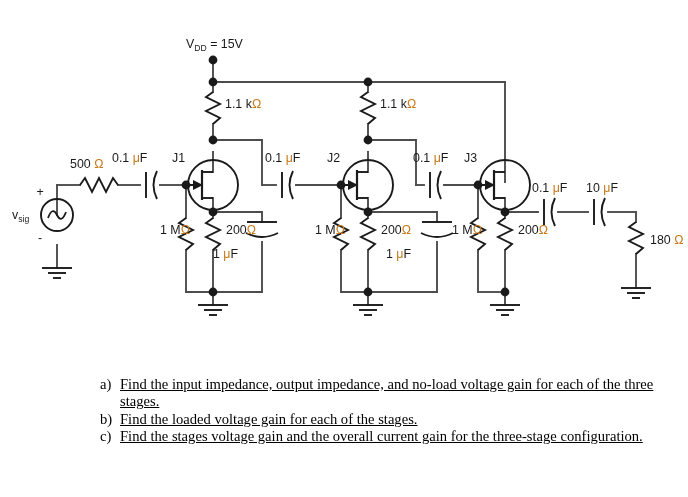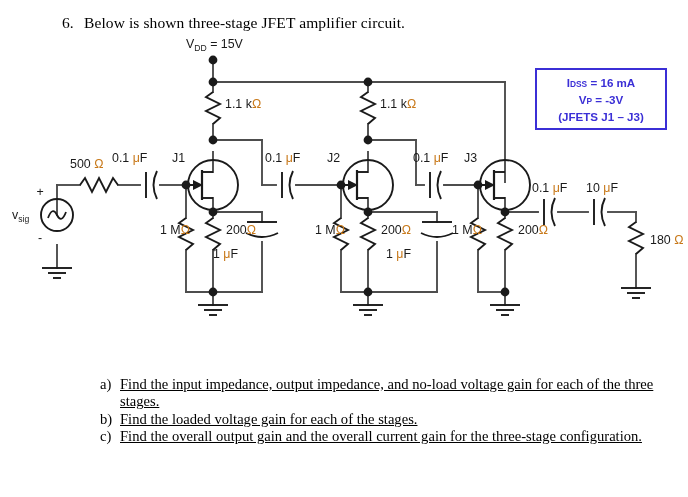--- a/index.html
+++ b/index.html
@@ -35,23 +35,20 @@
              justify-content:center;
              font-family:"Liberation Sans", sans-serif;font-size:11.6px;
              color:#3b2fd6;font-weight:bold;line-height:15px;}
   .legendbox .sub{font-size:8.4px;}
 </style>
 </head>
 <body>
 
 <div id="stage">
 
-  <div class="q-head">
-    <span class="num">6.</span><span>Below is shown  three-stage JFET amplifier circuit.</span>
-  </div>
 
   <svg class="sch" viewBox="0 0 688 497">
     <g stroke="#4d4d4d" stroke-width="1.9" fill="none" stroke-linecap="square">
 
       <line x1="213" y1="60" x2="213" y2="82"></line>
       <line x1="213" y1="82" x2="505" y2="82"></line>
 
       <line x1="213" y1="82" x2="213" y2="92"></line>
       <line x1="213" y1="124" x2="213" y2="140"></line>
       <line x1="368" y1="82" x2="368" y2="92"></line>
@@ -264,34 +261,29 @@
     <text class="lbl" x="226" y="234"><tspan>200</tspan><tspan class="ohm">Ω</tspan></text>
     <text class="lbl" x="381" y="234"><tspan>200</tspan><tspan class="ohm">Ω</tspan></text>
     <text class="lbl" x="518" y="234"><tspan>200</tspan><tspan class="ohm">Ω</tspan></text>
 
     <text class="lbl" x="213" y="258"><tspan>1 </tspan><tspan class="mu">μ</tspan><tspan>F</tspan></text>
     <text class="lbl" x="386" y="258"><tspan>1 </tspan><tspan class="mu">μ</tspan><tspan>F</tspan></text>
 
     <text class="lbl" x="650" y="244"><tspan>180 </tspan><tspan class="ohm">Ω</tspan></text>
   </svg>
 
-  <div class="legendbox">
-    <div><span>I</span><span class="sub">DSS</span><span> = 16 mA</span></div>
-    <div><span>V</span><span class="sub">P</span><span> = -3V</span></div>
-    <div>(JFETS J1 – J3)</div>
-  </div>
 
   <div class="qlist">
     <div class="qrow">
       <span class="qmark">a)</span>
       <span class="qtext">Find the input impedance, output impedance, and no-load voltage gain for each of the three stages.</span>
     </div>
     <div class="qrow">
       <span class="qmark">b)</span>
       <span class="qtext">Find the loaded voltage gain for each of the stages.</span>
     </div>
     <div class="qrow">
       <span class="qmark">c)</span>
-      <span class="qtext">Find the overall output gain and the overall current gain for the three-stage configuration.</span>
+      <span class="qtext">Find the stages voltage gain and the overall current gain for the three-stage configuration.</span>
     </div>
   </div>
 
 </div>
 
 </body></html>

